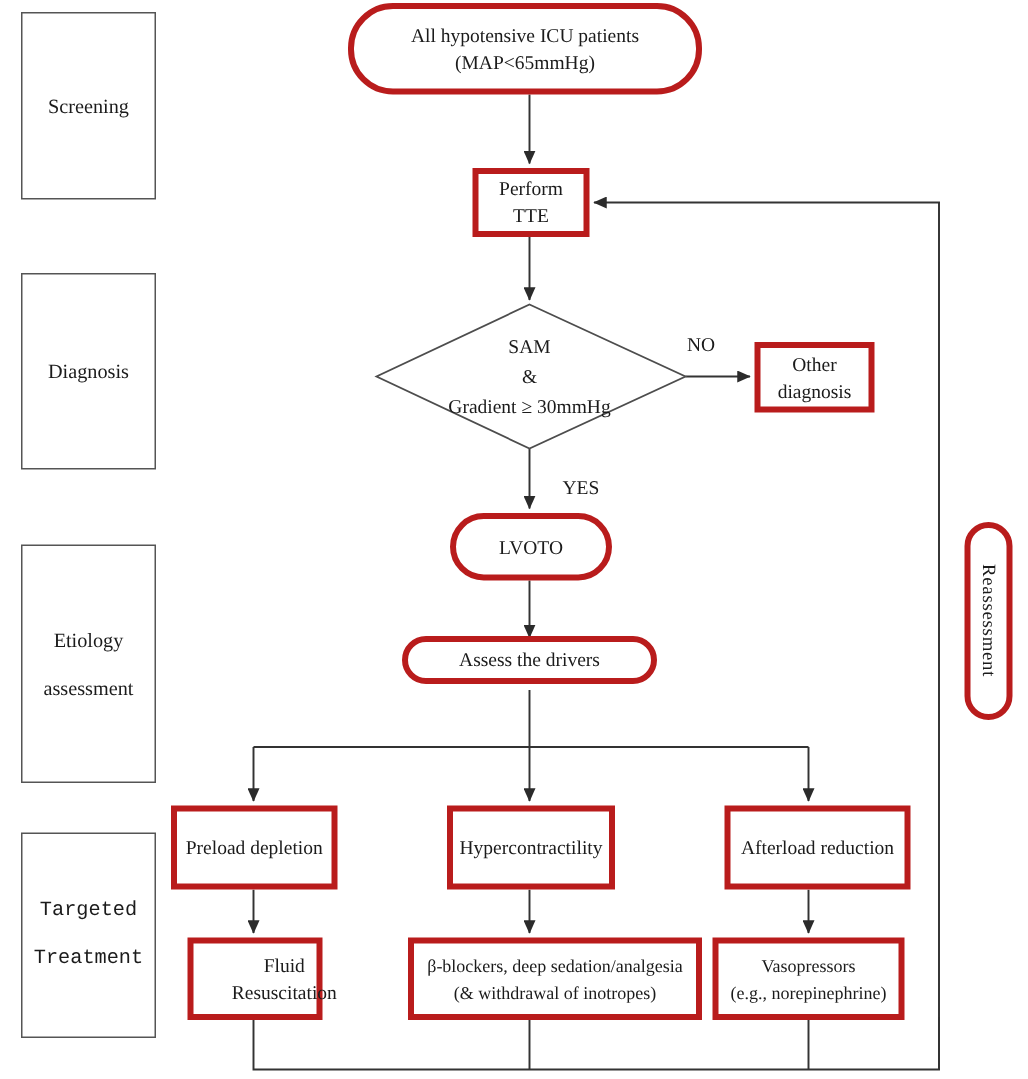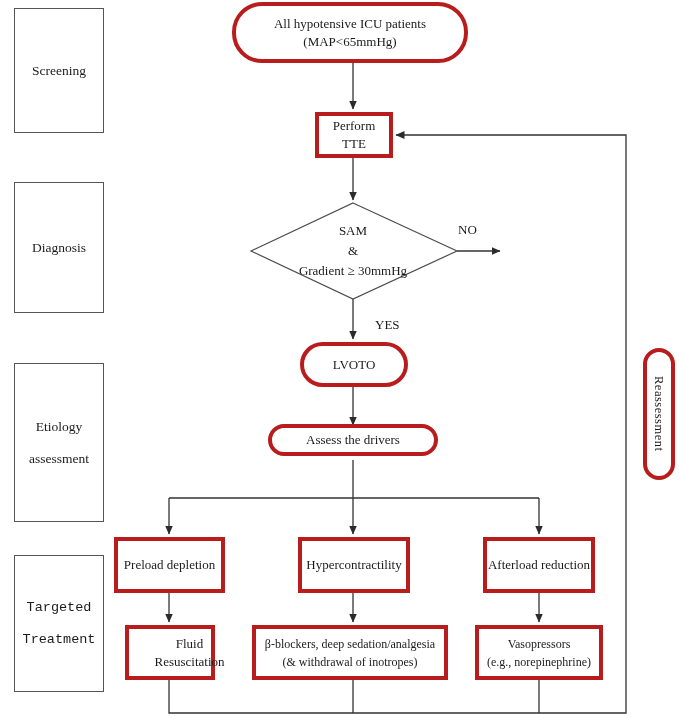--- a/index.html
+++ b/index.html
@@ -94,44 +94,48 @@
 
   <div class="diamond-text" style="left:262px;top:218px;width:182px;height:66px;">
     <span class="txt">SAM
 &amp;
 Gradient ≥ 30mmHg</span>
   </div>
 
   <div class="floatlabel" style="left:458px;top:222px;">NO</div>
   <div class="floatlabel" style="left:375px;top:317px;">YES</div>
 
+  <div class="node" style="left:503px;top:228px;width:80px;height:47px;">
+    <span class="txt">Other
+diagnosis</span>
+  </div>
 
   <div class="node stadium" style="left:300px;top:342px;width:108px;height:45px;">
     <span class="txt">LVOTO</span>
   </div>
 
   <div class="node pill" style="left:268px;top:424px;width:170px;height:32px;">
     <span class="txt">Assess the drivers</span>
   </div>
 
   <div class="node" style="left:114px;top:537px;width:111px;height:56px;">
     <span class="txt">Preload depletion</span>
   </div>
   <div class="node" style="left:298px;top:537px;width:112px;height:56px;">
     <span class="txt">Hypercontractility</span>
   </div>
-  <div class="node" style="left:483px;top:537px;width:112px;height:56px;">
+  <div class="node" style="left:483px;top:537px;width:124px;height:56px;">
     <span class="txt">Afterload reduction</span>
   </div>
 
   <div class="node" style="left:125px;top:625px;width:90px;height:55px;padding-left:39px;">
     <span class="txt">Fluid
 Resuscitation</span>
   </div>
-  <div class="node small" style="left:252px;top:625px;width:196px;height:55px;">
+  <div class="node small" style="left:272px;top:625px;width:196px;height:55px;">
     <span class="txt">β-blockers,  deep sedation/analgesia
 (&amp; withdrawal of inotropes)</span>
   </div>
   <div class="node small" style="left:475px;top:625px;width:128px;height:55px;">
     <span class="txt">Vasopressors
 (e.g., norepinephrine)</span>
   </div>
 
   <div class="node pill vertical" style="left:643px;top:348px;width:32px;height:132px;">
     <span>Reassessment</span>

